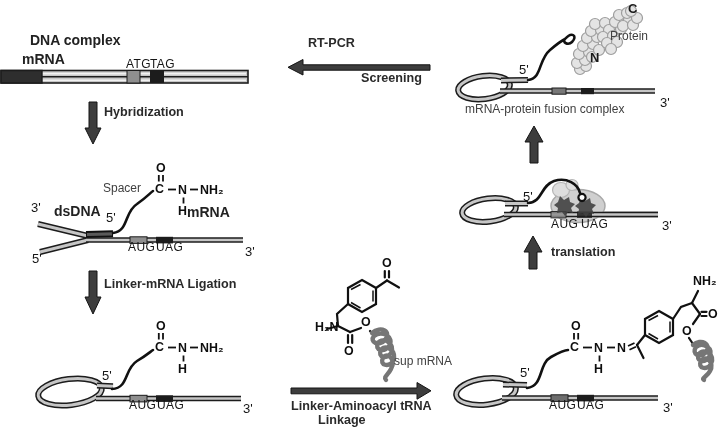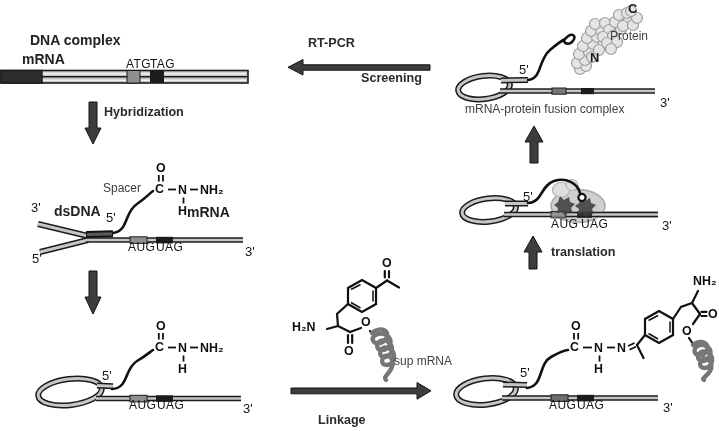--- a/index.html
+++ b/index.html
@@ -225,20 +225,22 @@
 </svg>
 
 <span class="lbl f14" style="left:30px;top:33px">DNA complex</span>
 <span class="lbl f14" style="left:22px;top:52px">mRNA</span>
 <span class="lbl codon" style="left:126px;top:58px">ATG</span>
 <span class="lbl codon" style="left:150px;top:58px">TAG</span>
 
 <span class="lbl step" style="left:104px;top:106px">Hybridization</span>
 <span class="lbl step" style="left:308px;top:37px">RT-PCR</span>
 <span class="lbl step" style="left:361px;top:72px">Screening</span>
+<span class="lbl step" style="left:104px;top:278px">Linker-mRNA Ligation</span>
+<span class="lbl step" style="left:291px;top:400px">Linker-Aminoacyl tRNA</span>
 <span class="lbl step" style="left:318px;top:414px">Linkage</span>
 <span class="lbl step" style="left:551px;top:246px">translation</span>
 
 <span class="lbl f13" style="left:103px;top:182px">Spacer</span>
 <span class="lbl atom" style="left:156px;top:162px">O</span>
 <span class="lbl atom" style="left:155px;top:183px">C</span>
 <span class="lbl atom" style="left:178px;top:183.5px">N</span>
 <span class="lbl atom" style="left:200px;top:183.5px">NH₂</span>
 <span class="lbl atom" style="left:178px;top:205px">H</span>
 <span class="lbl prime" style="left:31px;top:201px">3'</span>
@@ -254,21 +256,21 @@
 <span class="lbl atom" style="left:155px;top:341px">C</span>
 <span class="lbl atom" style="left:178px;top:341.5px">N</span>
 <span class="lbl atom" style="left:200px;top:341.5px">NH₂</span>
 <span class="lbl atom" style="left:178px;top:363px">H</span>
 <span class="lbl prime" style="left:102px;top:369px">5'</span>
 <span class="lbl codon" style="left:129px;top:399px">AUG</span>
 <span class="lbl codon" style="left:157px;top:399px">UAG</span>
 <span class="lbl prime" style="left:243px;top:402px">3'</span>
 
 <span class="lbl atom" style="left:382px;top:257px">O</span>
-<span class="lbl atom" style="left:292px;top:321px">H₂N</span>
+<span class="lbl atom" style="left:315px;top:321px">H₂N</span>
 <span class="lbl atom" style="left:361px;top:316px">O</span>
 <span class="lbl atom" style="left:344px;top:345px">O</span>
 <span class="lbl f13" style="left:394px;top:355px">sup mRNA</span>
 
 <span class="lbl prime" style="left:523px;top:190px">5'</span>
 <span class="lbl codon" style="left:551px;top:218px">AUG</span>
 <span class="lbl codon" style="left:581px;top:218px">UAG</span>
 <span class="lbl prime" style="left:662px;top:219px">3'</span>
 
 <span class="lbl atom" style="left:571px;top:320px">O</span>

